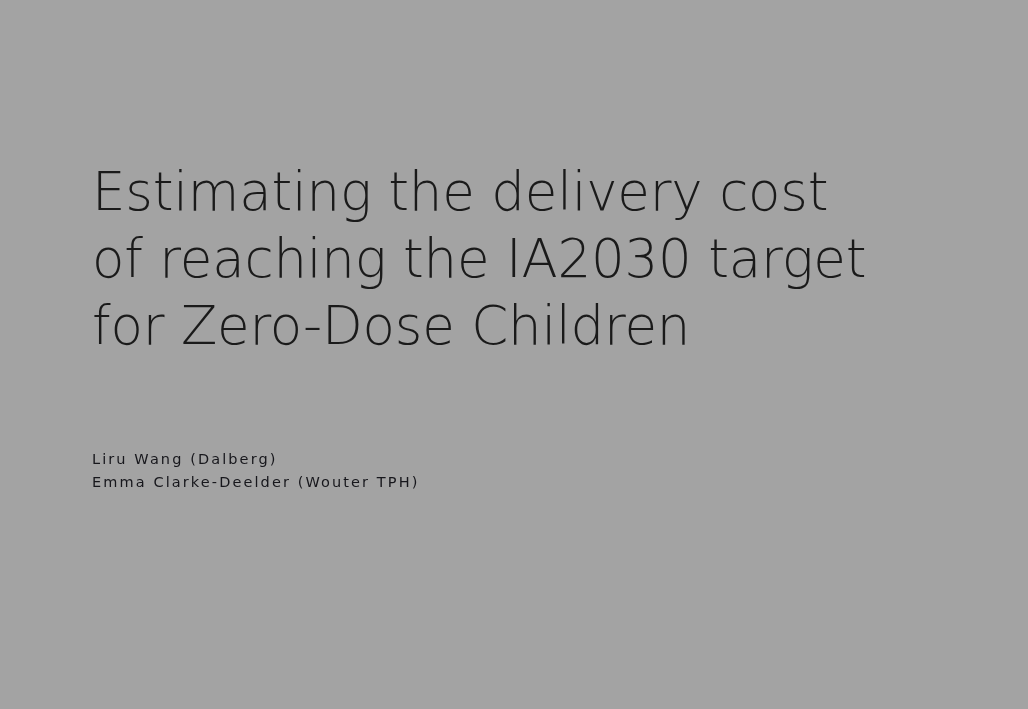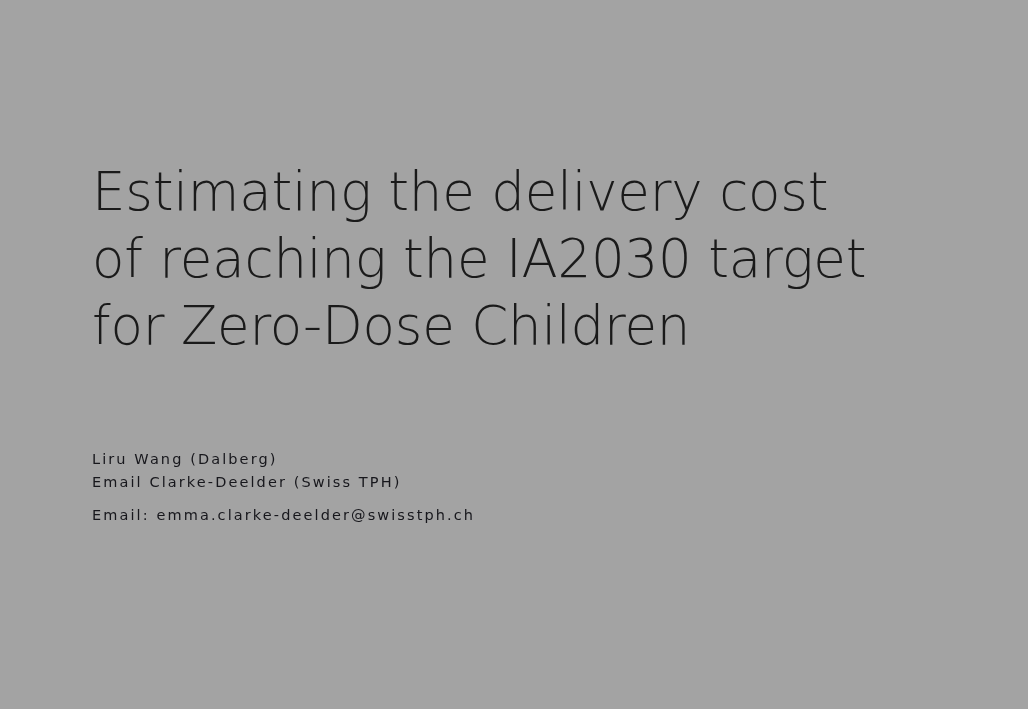--- a/index.html
+++ b/index.html
@@ -81,20 +81,17 @@
 <body>
 
 <div class="slide">
 
   <div class="title-block">
     <h1 class="slide-title">Estimating the delivery cost of reaching the IA2030 target for Zero-Dose Children</h1>
   </div>
 
   <div class="author-block">
     <p class="author-line">Liru Wang (Dalberg)</p>
-    <p class="author-line">Email Clarke-Deelder (Swiss TPH)</p>
+    <p class="author-line">Emma Clarke-Deelder (Wouter TPH)</p>
   </div>
 
-  <div class="email-block">
-    <p class="email-line">Email: emma.clarke-deelder@swisstph.ch</p>
-  </div>
 
 </div>
 
 </body></html>

